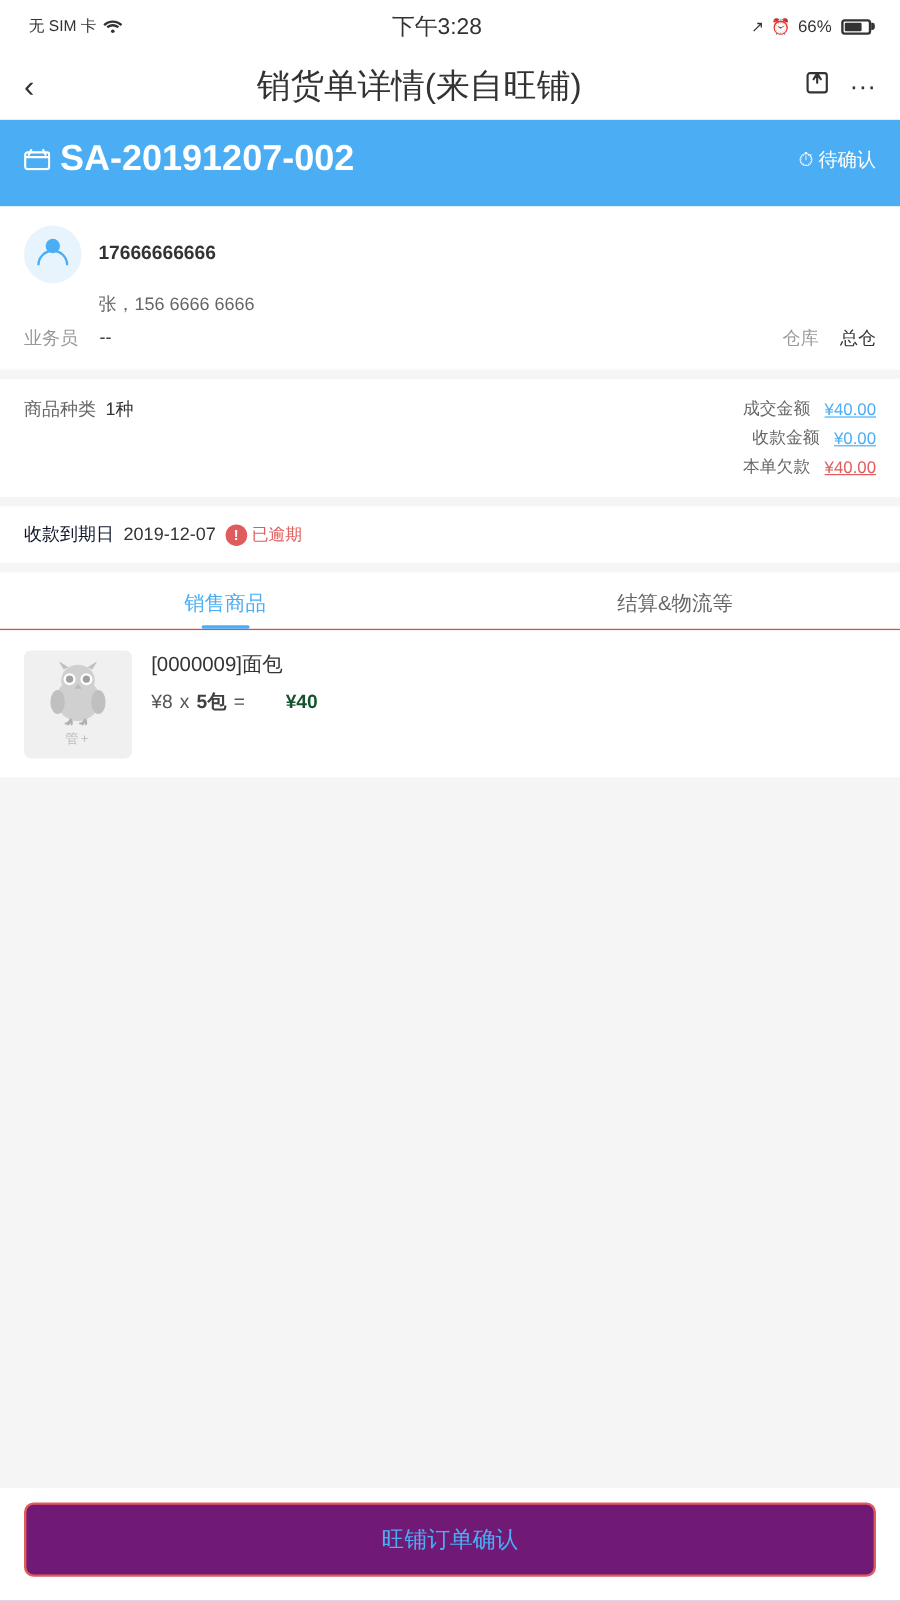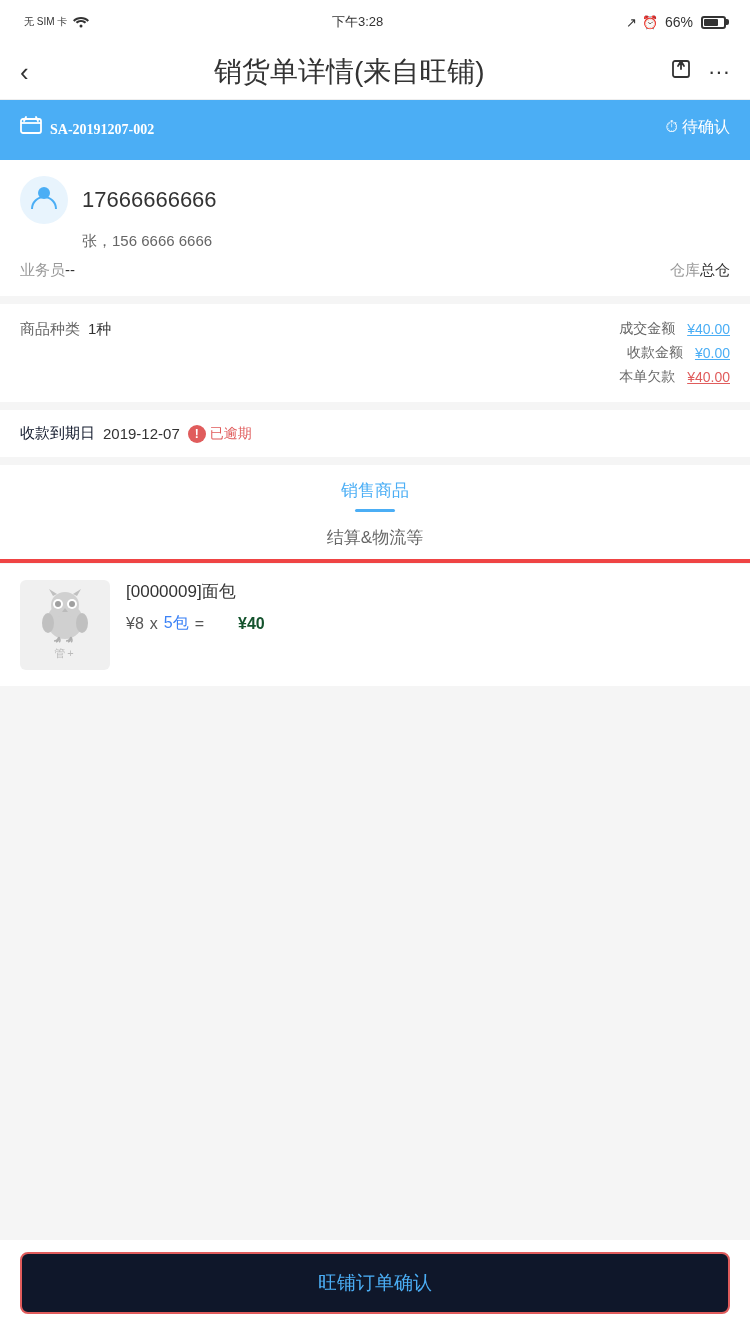--- a/index.html
+++ b/index.html
@@ -15,29 +15,29 @@
     
     .status-bar {
       display: flex;
       justify-content: space-between;
       align-items: center;
       padding: 8px 24px;
       background: #fff;
       height: 44px;
     }
     .status-left {
-      font-size: 10px;
+      font-size: 13px;
       font-weight: 500;
       color: #333;
       display: flex;
       align-items: center;
       gap: 6px;
     }
     .status-center {
-      font-size: 13px;
+      font-size: 19px;
       font-weight: 500;
       color: #333;
     }
     .status-right {
       display: flex;
       align-items: center;
       gap: 6px;
       font-size: 14px;
       color: #333;
     }
@@ -108,27 +108,26 @@
       background: #4baef5;
       padding: 16px 20px 14px;
     }
     .order-id-row {
       display: flex;
       justify-content: space-between;
       align-items: center;
       margin-bottom: 8px;
     }
     .order-id {
-      font-size: 14px;
+      font-size: 30px;
       font-weight: bold;
       color: #fff;
       display: flex;
-      align-items: flex-end;
+      align-items: center;
       gap: 8px;
-      font-family: Liberation Serif, serif;
     }
     .order-status {
       display: flex;
       align-items: center;
       gap: 4px;
       color: #fff;
       font-size: 16px;
     }
     .order-date-row {
       color: rgba(255,255,255,0.95);
@@ -155,40 +154,40 @@
       display: flex;
       align-items: center;
       justify-content: center;
       flex-shrink: 0;
     }
     .avatar-icon {
       font-size: 26px;
       color: #4baef5;
     }
     .customer-phone {
-      font-size: 22px;
-      font-weight: 400;
+      font-size: 16px;
+      font-weight: 700;
       color: #333;
     }
     .customer-name {
       font-size: 15px;
       color: #666;
       margin-left: 62px;
       margin-bottom: 10px;
     }
     .customer-meta {
       display: flex;
       justify-content: space-between;
       font-size: 15px;
       color: #666;
       margin-left: 0;
     }
     .meta-item {
       display: flex;
-      gap: 0;
+      gap: 18px;
     }
     .meta-label { color: #999; }
     .meta-value { color: #333; }
 
     
     .summary-section {
       background: #fff;
       padding: 16px 20px;
       margin-bottom: 8px;
       display: flex;
@@ -250,22 +249,21 @@
       color: #fff;
       font-size: 12px;
       font-weight: bold;
       flex-shrink: 0;
     }
 
     
     .tabs {
       background: #fff;
       display: flex;
-      border-bottom: 4px solid #ef4444;
-      flex-direction: column;
+      border-bottom: 1px solid #ef4444;
     }
     .tab {
       flex: 1;
       text-align: center;
       padding: 14px 0 10px;
       font-size: 17px;
       cursor: pointer;
       position: relative;
       color: #666;
     }
@@ -318,21 +316,22 @@
       gap: 6px;
       font-size: 16px;
       color: #555;
     }
     .product-price-total {
       color: #14532d;
       font-weight: 700;
       margin-left: 28px;
     }
     .qty-highlight {
-      color: #3b82f6;
+      color: #404040;
+      font-weight: bold;
     }
 
     
     .bottom-area {
       background: #f5f5f5;
       flex: 1;
       min-height: 200px;
     }
 
     
@@ -340,21 +339,21 @@
       position: fixed;
       bottom: 0;
       left: 0;
       width: 750px;
       background: #fff;
       padding: 12px 20px 20px;
     }
     .confirm-btn {
       width: 100%;
       padding: 16px;
-      background: #0f172a;
+      background: #701a75;
       border: 2px solid #e05c5c;
       border-radius: 8px;
       font-size: 19px;
       color: #4baef5;
       text-align: center;
       cursor: pointer;
       font-weight: 400;
     }
 
     

